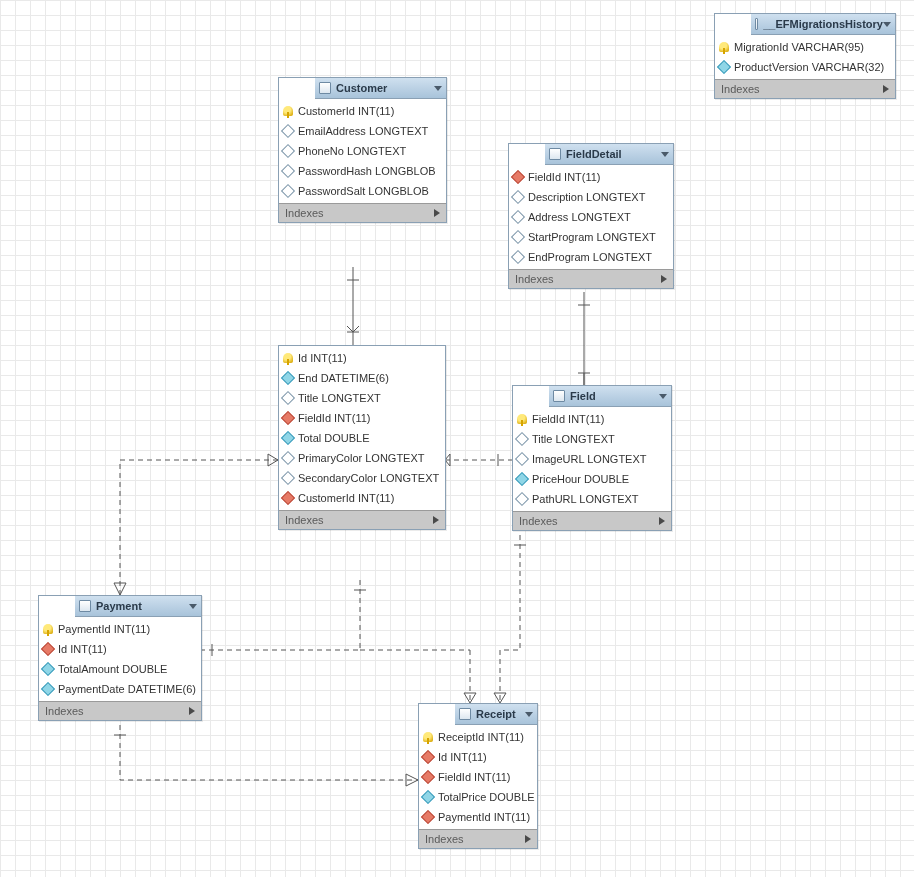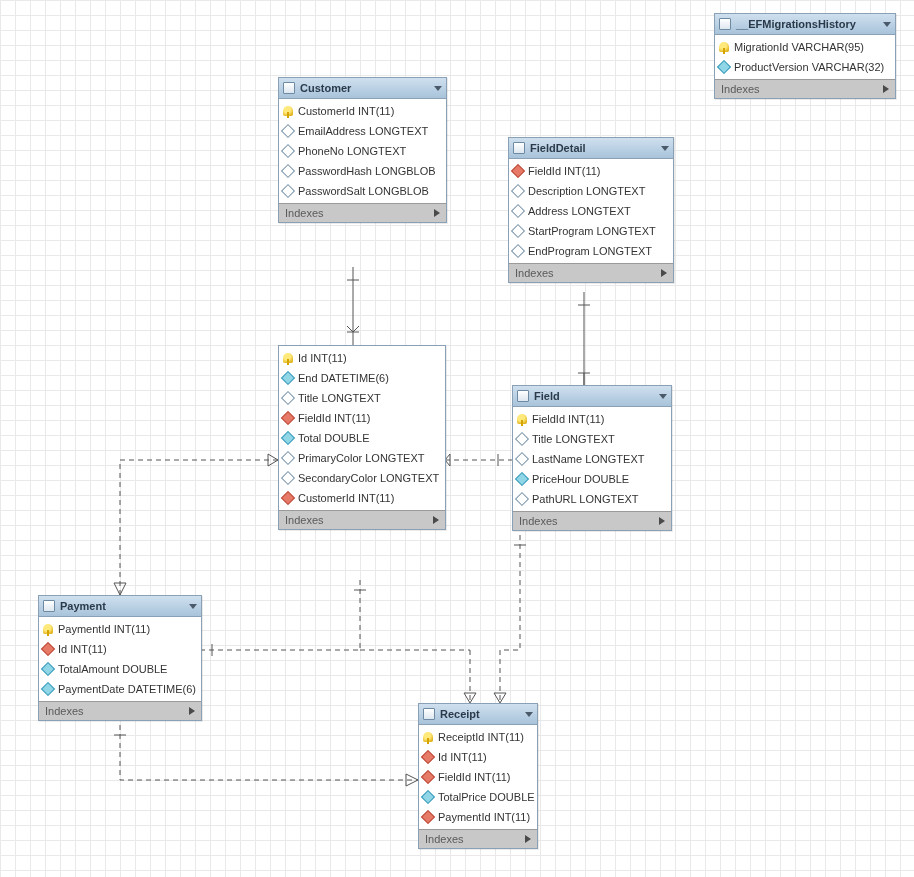--- a/index.html
+++ b/index.html
@@ -27,20 +27,21 @@
   }
   .thead {
     display: flex;
     align-items: center;
     height: 20px;
     padding: 0 4px 0 4px;
     background: linear-gradient(#cfe0ef, #a8c3da);
     border-bottom: 1px solid #8aa0b4;
     font-weight: bold;
     color: #2a3a4a;
+    margin-left: 36px;
   }
   .thead .tbl-icon {
     width: 12px; height: 12px; margin-right: 5px;
     background: linear-gradient(#fff,#dde7f0);
     border: 1px solid #6e8aa3;
     border-radius: 1px;
     box-sizing: border-box;
   }
   .thead .caret {
     margin-left: auto;
@@ -207,21 +208,21 @@
         <div class="col">
           <span class="ico nu"></span>
           <span>PasswordSalt LONGBLOB</span>
         </div>
       </div>
       <div class="tfoot">
         <span>Indexes</span>
         <span class="arrow"></span>
       </div>
     </div>
-<div class="table" style="left: 508px; top: 137px; width: 164px;">
+<div class="table" style="left: 508px; top: 143px; width: 164px;">
       <div class="thead">
         <span class="tbl-icon"></span>
         <span>FieldDetail</span>
         <span class="caret"></span>
       </div>
       <div class="cols">
         <div class="col">
           <span class="ico fk"></span>
           <span>FieldId INT(11)</span>
         </div>
@@ -318,21 +319,21 @@
         <div class="col">
           <span class="ico pk"></span>
           <span>FieldId INT(11)</span>
         </div>
         <div class="col">
           <span class="ico nu"></span>
           <span>Title LONGTEXT</span>
         </div>
         <div class="col">
           <span class="ico nu"></span>
-          <span>LastName LONGTEXT</span>
+          <span>ImageURL LONGTEXT</span>
         </div>
         <div class="col">
           <span class="ico nn"></span>
           <span>PriceHour DOUBLE</span>
         </div>
         <div class="col">
           <span class="ico nu"></span>
           <span>PathURL LONGTEXT</span>
         </div>
       </div>

